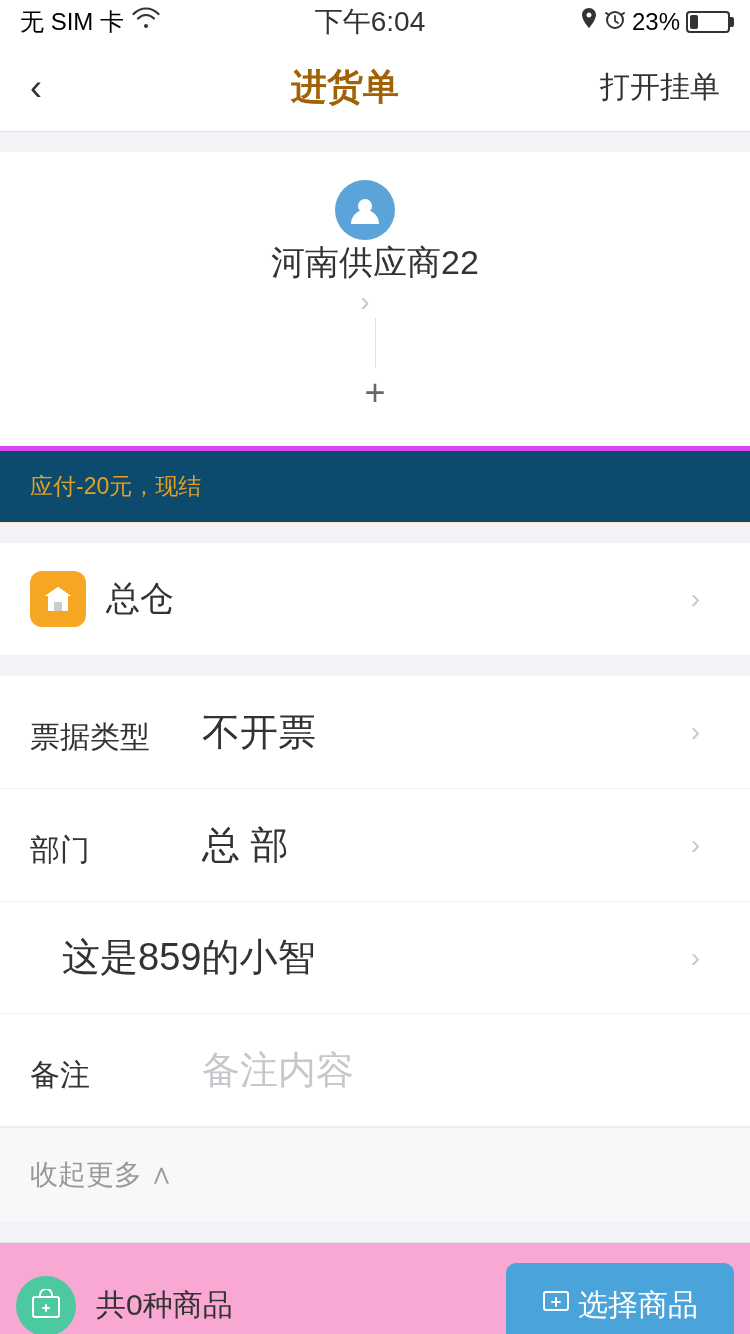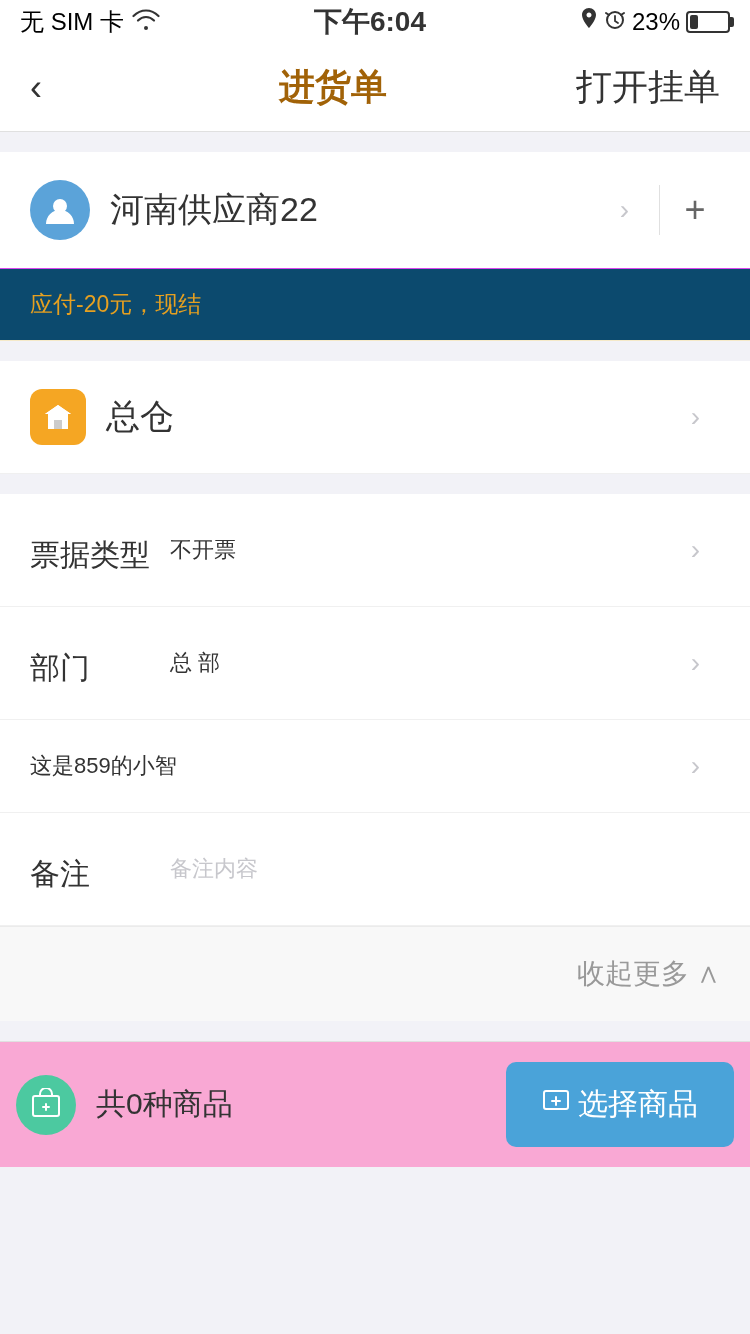--- a/index.html
+++ b/index.html
@@ -18,21 +18,21 @@
       background: #fff;
       display: flex;
       align-items: center;
       justify-content: space-between;
       padding: 0 20px;
       font-size: 24px;
       font-weight: 500;
     }
     .status-bar-left {
       display: flex;
-      align-items: center;
+      align-items: flex-start;
       gap: 8px;
     }
     .status-bar-right {
       display: flex;
       align-items: center;
       gap: 6px;
       font-size: 22px;
     }
     .battery-icon {
       width: 44px;
@@ -76,21 +76,21 @@
       font-size: 36px;
       color: #333;
       width: 60px;
     }
     .nav-title {
       font-size: 36px;
       font-weight: 600;
       color: #a16207;
     }
     .nav-action {
-      font-size: 36px;
+      font-size: 30px;
       color: #333;
       font-weight: 500;
     }
 
     
     .section-gap {
       height: 20px;
       background: #f2f2f7;
     }
 
@@ -99,21 +99,22 @@
       background: #fff;
       margin-bottom: 0;
     }
 
     
     .supplier-row {
       display: flex;
       align-items: center;
       padding: 28px 30px;
       background: #fff;
-      border-bottom: 1px solid #d946ef;
+      border-bottom: 5px solid #d946ef;
+      flex-direction: column;
     }
     .supplier-avatar {
       width: 60px;
       height: 60px;
       border-radius: 50%;
       background: #5ba3d9;
       display: flex;
       align-items: center;
       justify-content: center;
       margin-right: 20px;
@@ -170,22 +171,23 @@
     }
     .form-label {
       font-size: 30px;
       color: #333;
       width: 140px;
       flex-shrink: 0;
       margin-top: 11px;
     }
     .form-value {
       flex: 1;
-      font-size: 22px;
-      color: #333;
+      font-size: 38px;
+      color: #333;
+      margin-left: 32px;
     }
     .form-value.placeholder {
       color: #c7c7cc;
     }
 
     
     .warehouse-row {
       display: flex;
       align-items: center;
       padding: 28px 30px;
@@ -207,21 +209,21 @@
       flex: 1;
       font-size: 34px;
       color: #333;
     }
 
     
     .collapse-row {
       background: #f8f8f8;
       display: flex;
       align-items: center;
-      justify-content: flex-end;
+      justify-content: flex-start;
       padding: 28px 30px;
       color: #999;
       font-size: 28px;
       border-top: 1px solid #ebebeb;
     }
 
     
     .bottom-bar {
       background: #f9a8d4;
       display: flex;
@@ -269,21 +271,21 @@
   <div class="status-bar-left">
     <span>无 SIM 卡</span>
     <span>
       <svg width="28" height="22" viewBox="0 0 28 22" fill="none">
         <path d="M14 18a2 2 0 1 1 0 4 2 2 0 0 1 0-4z" fill="#333"></path>
         <path d="M6 12.5C8.2 10.3 11 9 14 9s5.8 1.3 8 3.5" stroke="#333" stroke-width="2.2" fill="none" stroke-linecap="round"></path>
         <path d="M1.5 8C5 4.5 9.3 2.5 14 2.5S23 4.5 26.5 8" stroke="#333" stroke-width="2.2" fill="none" stroke-linecap="round"></path>
       </svg>
     </span>
   </div>
-  <div class="status-bar-center" style="font-size:28px;font-weight:700;color:#333;">下午6:04</div>
+  <div class="status-bar-center" style="font-size:28px;font-weight:400;color:#333;">下午6:04</div>
   <div class="status-bar-right">
     <span>
       <svg width="18" height="22" viewBox="0 0 18 22" fill="#333">
           <path d="M9 0C5.1 0 2 3.1 2 7c0 5.2 7 13 7 13s7-7.8 7-13c0-3.9-3.1-7-7-7zm0 9.5c-1.4 0-2.5-1.1-2.5-2.5S7.6 4.5 9 4.5s2.5 1.1 2.5 2.5S10.4 9.5 9 9.5z"></path>
         </svg>
     </span>
     <span>
       <svg width="22" height="22" viewBox="0 0 22 22" fill="#333">
           <circle cx="11" cy="12" r="8" stroke="#333" stroke-width="2" fill="none"></circle>
           <path d="M11 8v5l3 2" stroke="#333" stroke-width="1.8" stroke-linecap="round" fill="none"></path>

